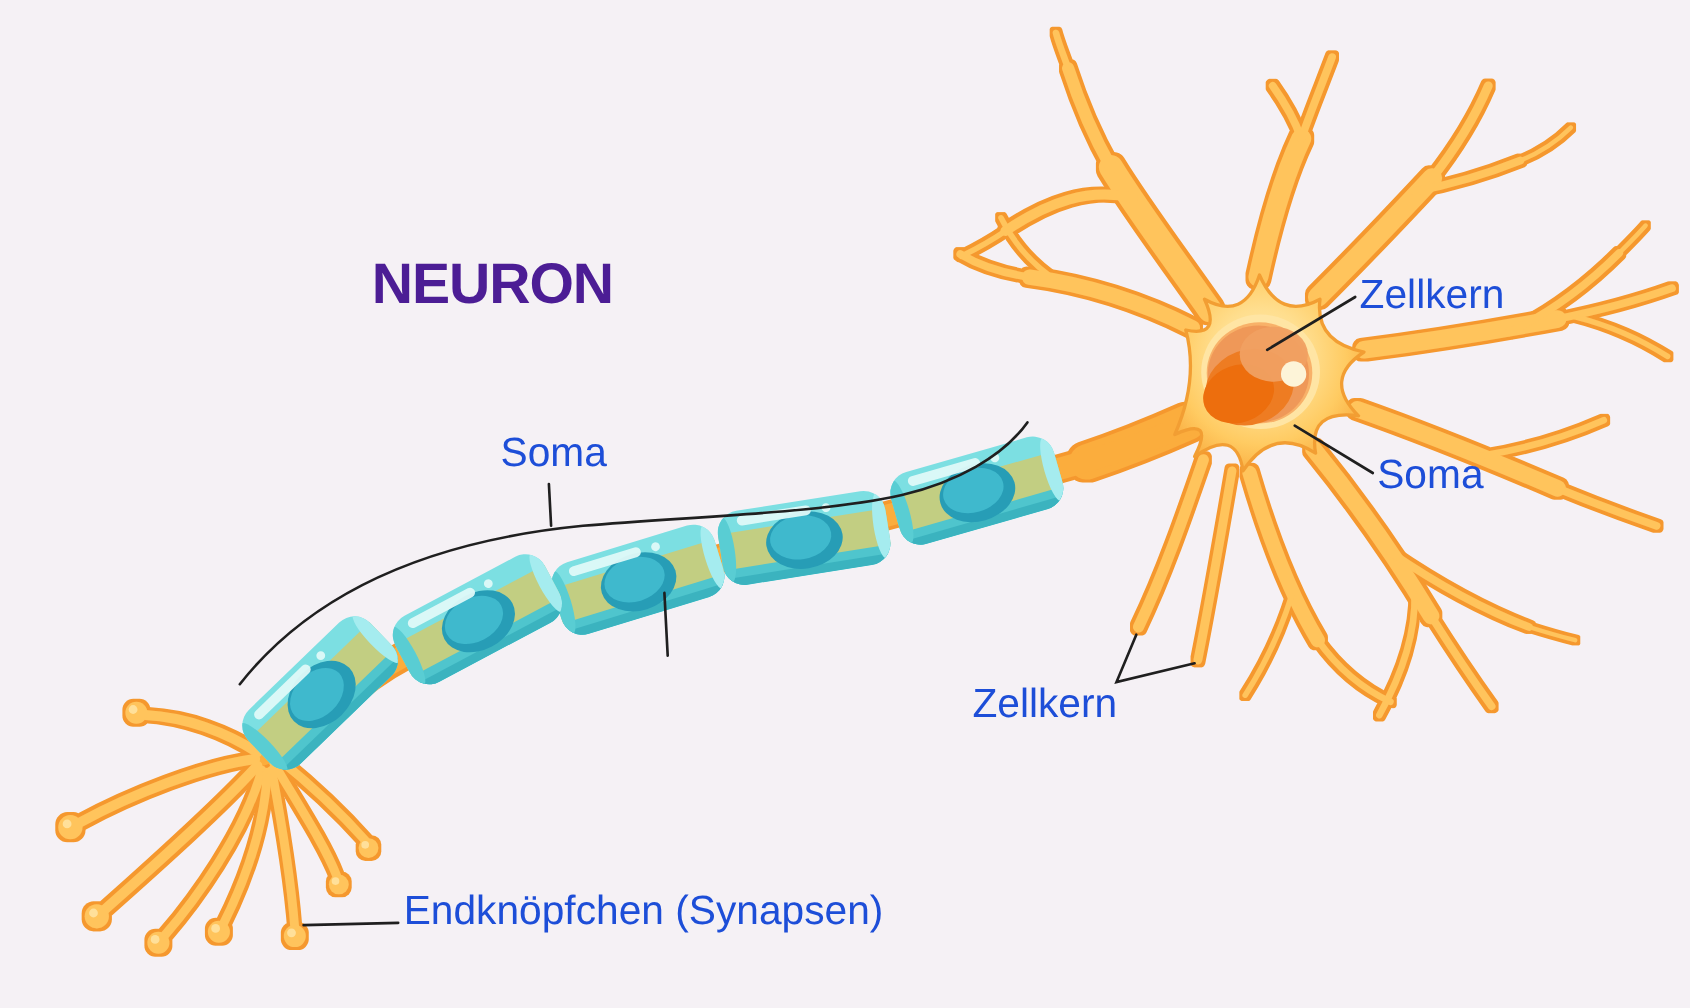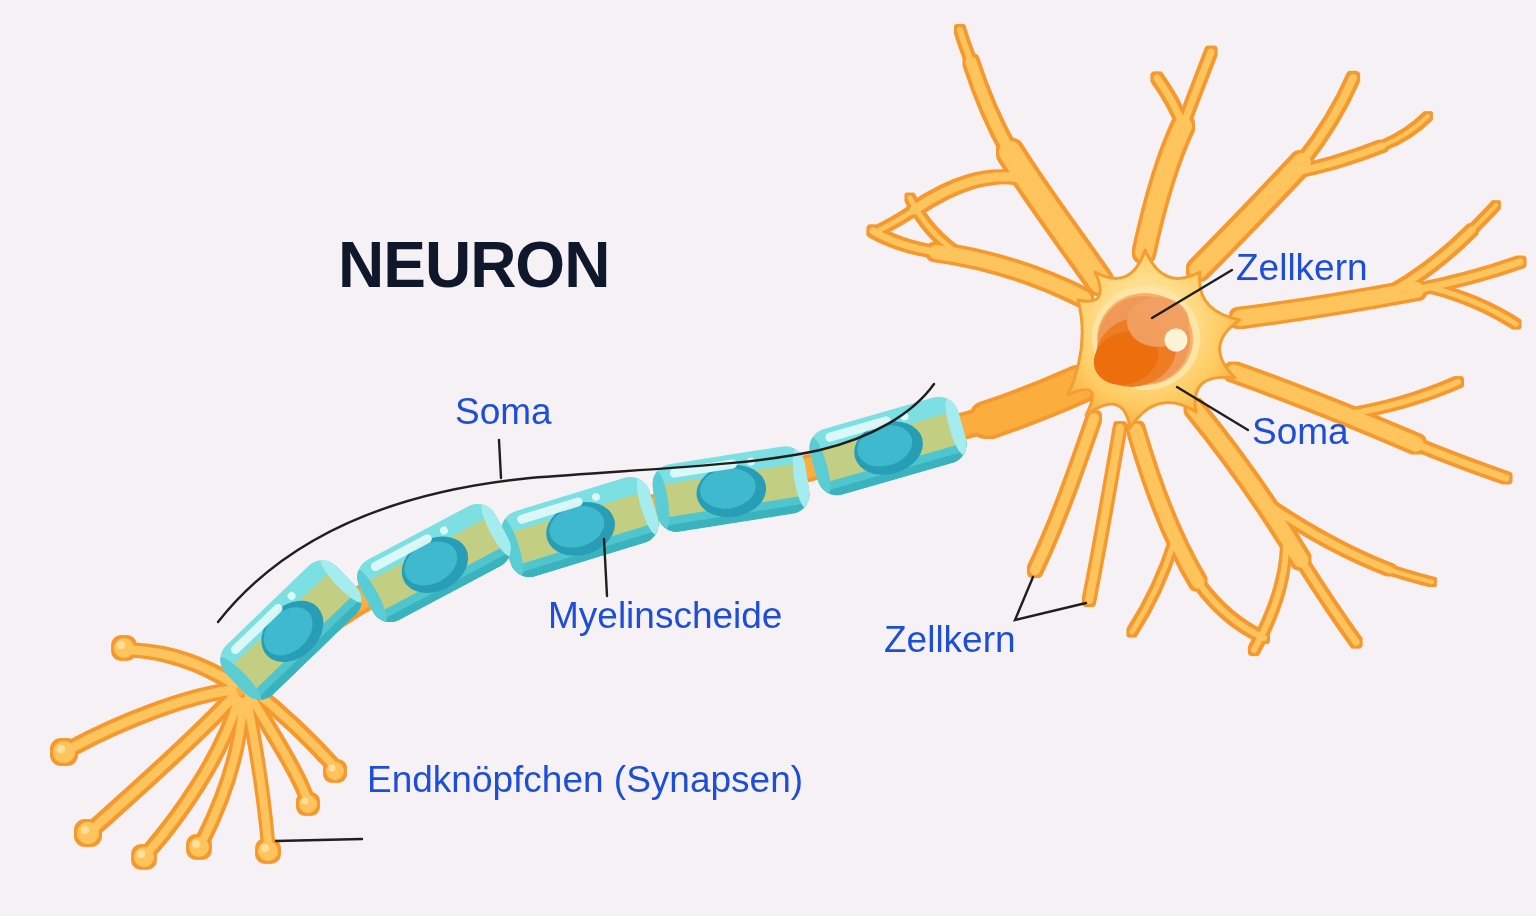--- a/index.html
+++ b/index.html
@@ -8,29 +8,29 @@
     font-family:"Liberation Sans","DejaVu Sans",sans-serif;
     background:#F5F1F5;
   }
   .stage{position:relative;width:1536px;height:916px;background:#F5F1F5;}
   .stage svg{position:absolute;left:0;top:0;}
   .lbl{
     position:absolute;color:#1d4ed8;font-size:37px;line-height:1.1;
     white-space:nowrap;user-select:none;
   }
   .title{
-    position:absolute;left:338px;top:228px;color:#0f172a;
-    font-size:64px;font-weight:bold;letter-spacing:-1px;white-space:nowrap;
+    position:absolute;left:338px;top:228px;color:#4c1d95;
+    font-size:52px;font-weight:bold;letter-spacing:-1px;white-space:nowrap;
   }
   .lbl-axon{left:455px;top:392px;}
   .lbl-zellkern{left:1236px;top:248px;}
   .lbl-soma{left:1252px;top:412px;}
   .lbl-myelin{left:548px;top:596px;}
   .lbl-dendriten{left:884px;top:620px;}
-  .lbl-endk{left:367px;top:760px;}
+  .lbl-endk{left:367px;top:808px;}
 </style>
 </head>
 <body>
 
 <div class="stage">
 
   <svg width="1536" height="916" viewBox="0 0 1536 916">
     <defs>
       <radialGradient id="gSoma" cx="46%" cy="42%" r="62%">
         <stop offset="0" stop-color="#FFEBB2"></stop>
@@ -173,17 +173,16 @@
       <path d="M1033,577 L1015,620 L1086,603"></path>
       <path d="M276,841 L362,839"></path>
     </g>
   </svg>
 
   <div class="title">NEURON</div>
 
   <div class="lbl lbl-axon">Soma</div>
   <div class="lbl lbl-zellkern">Zellkern</div>
   <div class="lbl lbl-soma">Soma</div>
-  <div class="lbl lbl-myelin">Myelinscheide</div>
   <div class="lbl lbl-dendriten">Zellkern</div>
   <div class="lbl lbl-endk">Endknöpfchen (Synapsen)</div>
 
 </div>
 
 </body></html>

